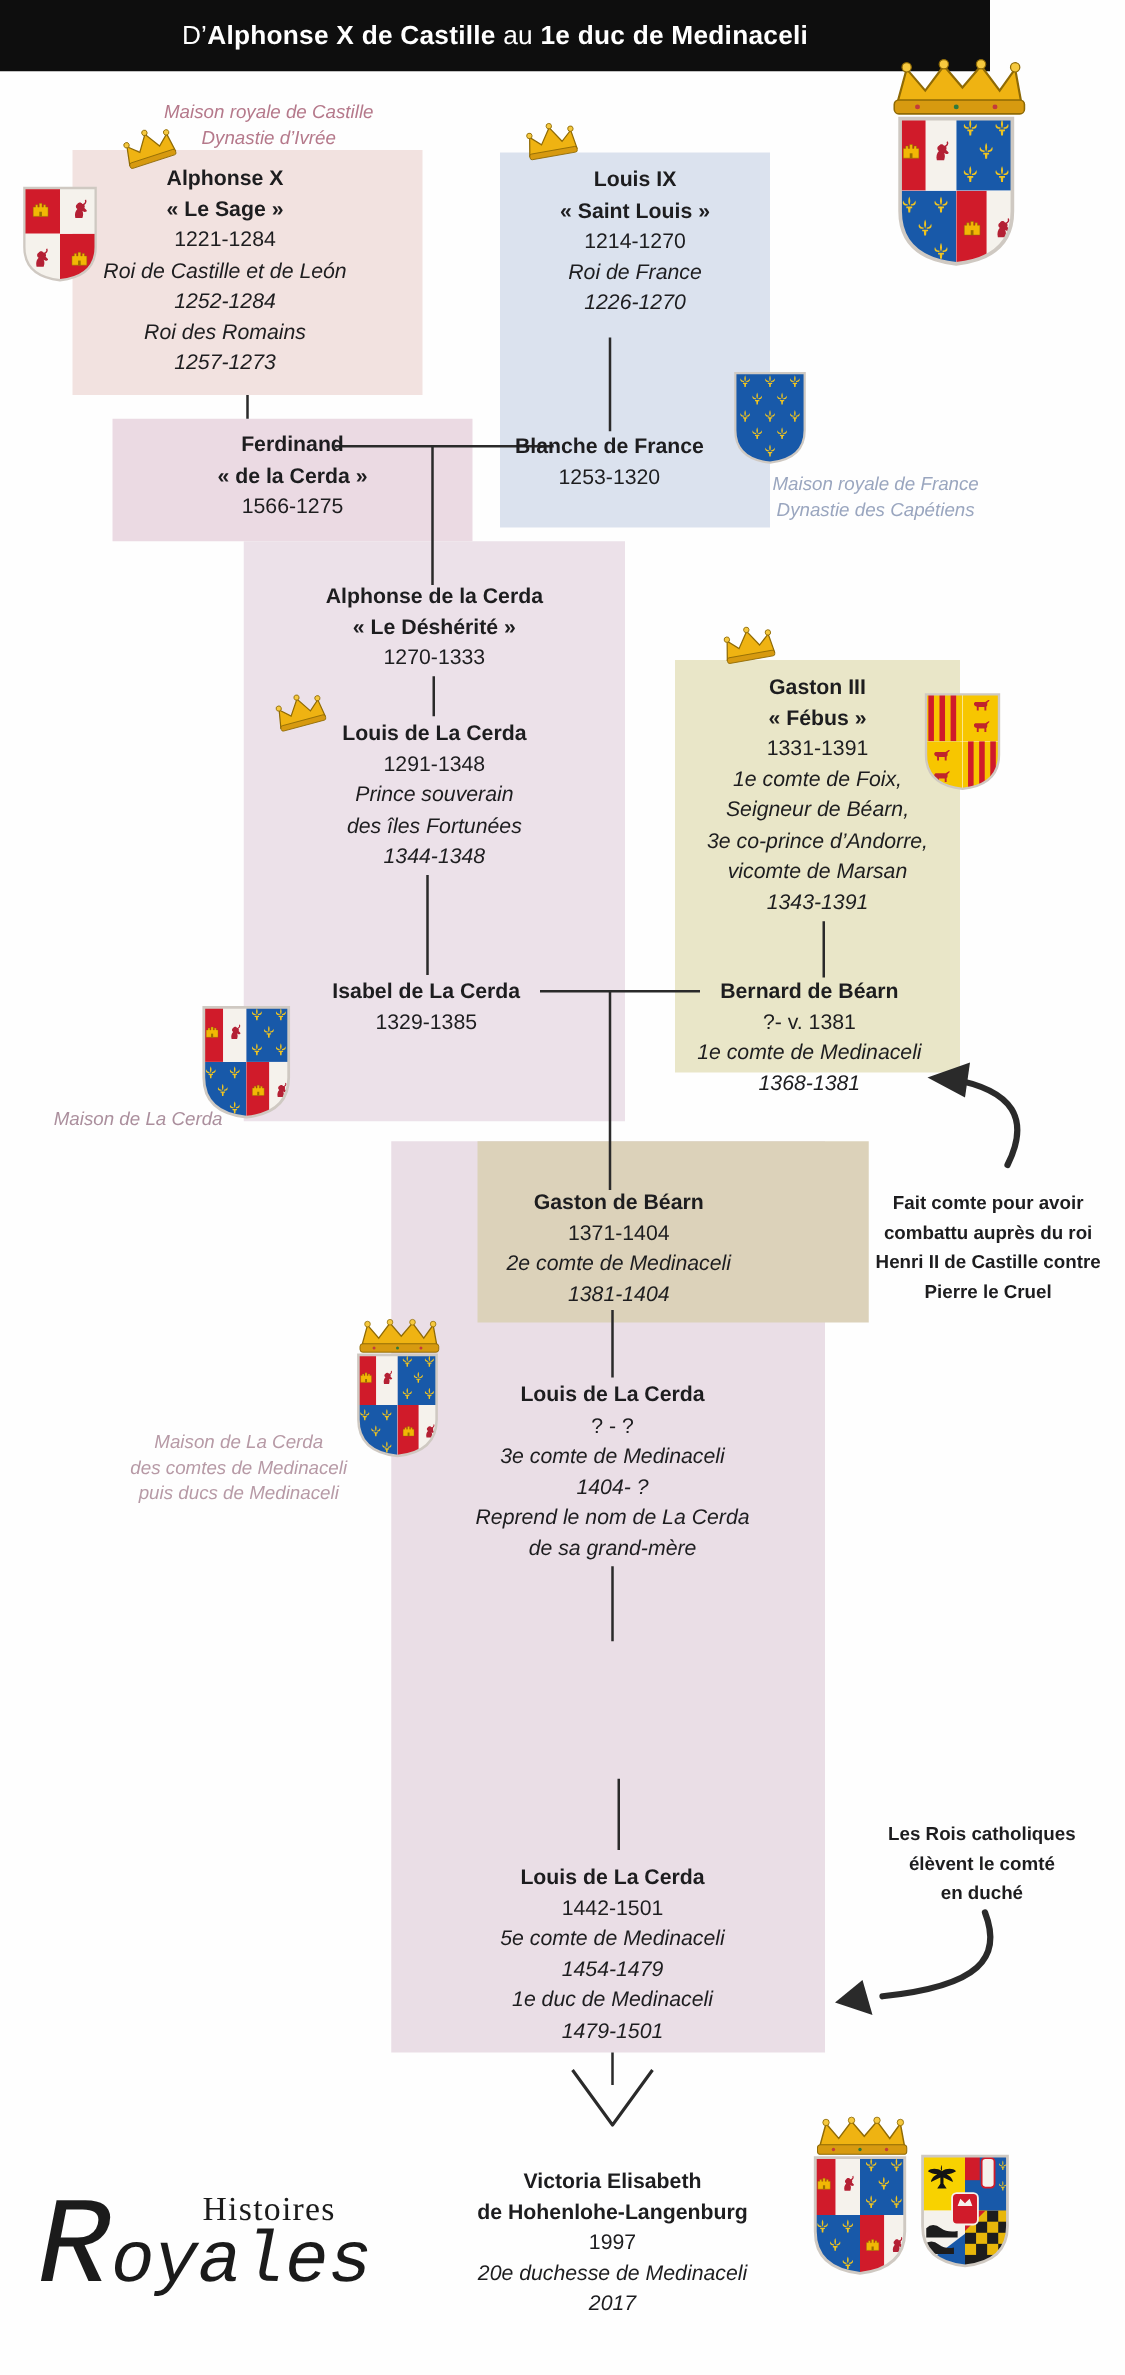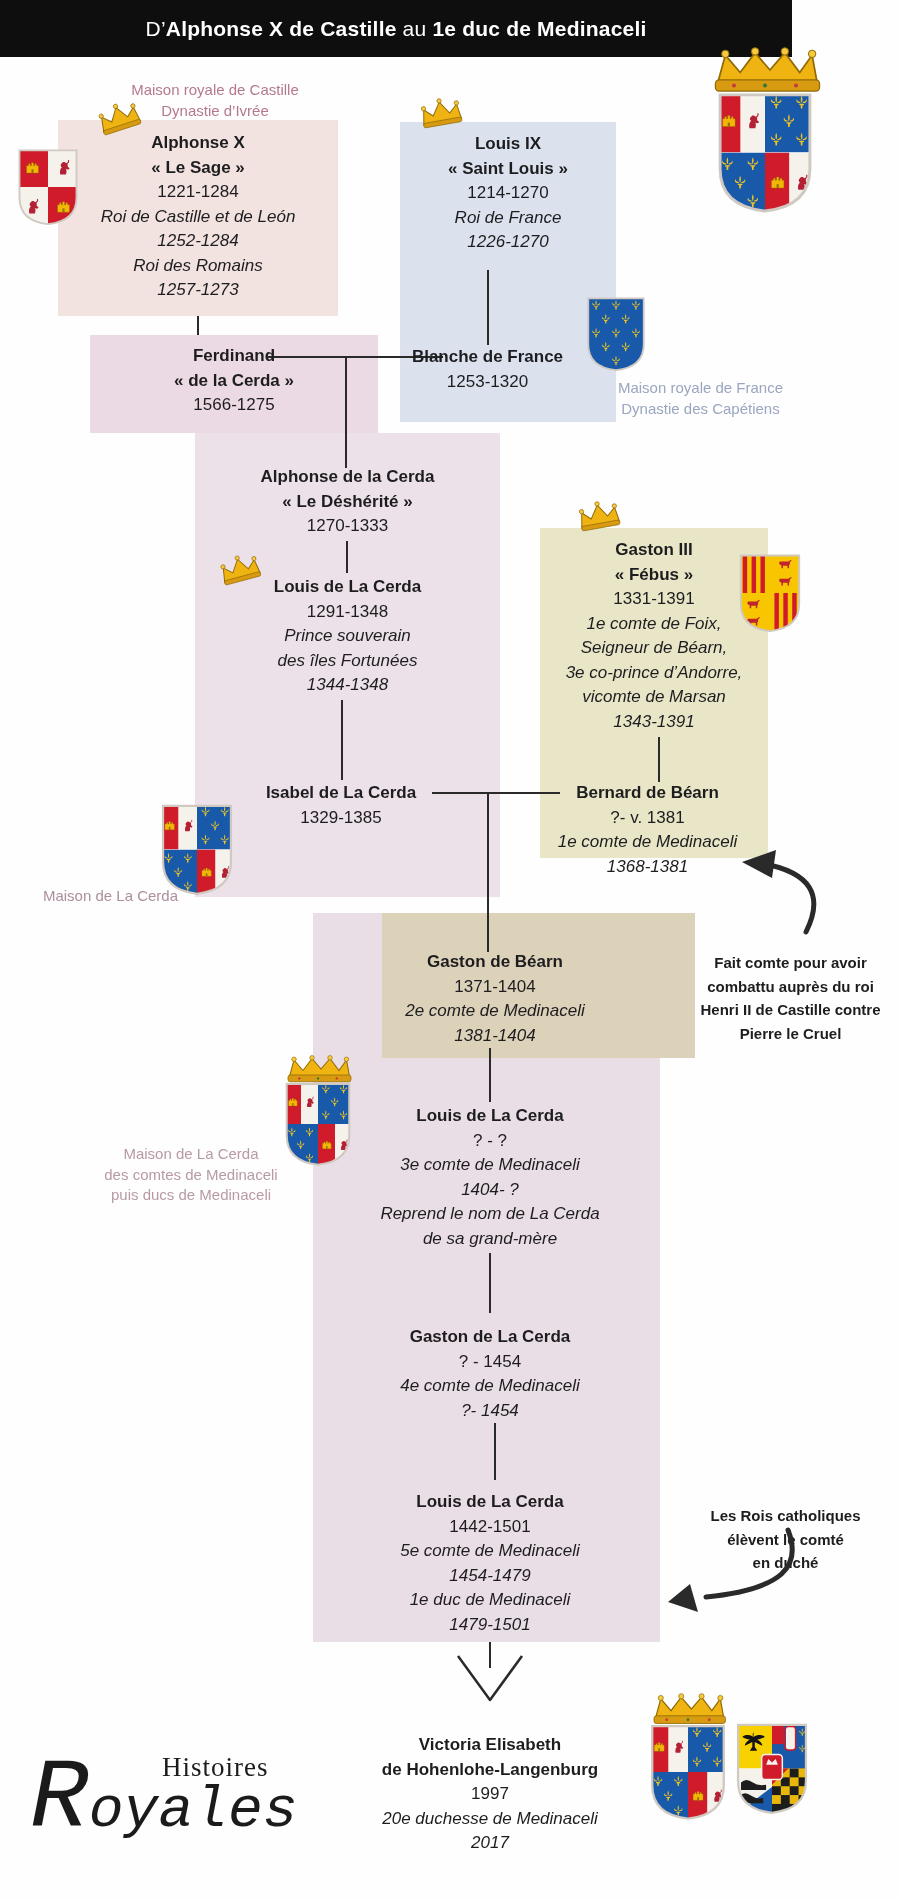--- a/index.html
+++ b/index.html
@@ -16,21 +16,21 @@
   #box-ferdinand{left:90px;top:335px;width:288px;height:98px;background:#ebdae3;}
   #box-cerda-upper{left:195px;top:433px;width:305px;height:464px;background:#ece1e9;}
   #box-foix{left:540px;top:528px;width:228px;height:330px;background:#e9e6c8;}
   #box-cerda-lower{left:313px;top:913px;width:347px;height:729px;background:#eadee6;}
   #box-bearn{left:382px;top:913px;width:313px;height:145px;background:#dcd2ba;}
   
   .person{position:absolute;text-align:center;font-size:17px;line-height:24.5px;color:#1d1d1f;}
   .person .ln-b{font-weight:700;}
   .person .ln-i{font-style:italic;}
   
-  .dlabel{position:absolute;text-align:center;font-size:15px;line-height:20.5px;}
+  .dlabel{position:absolute;text-align:center;font-size:15px;line-height:20.5px;font-style:italic;}
   .rose{color:#b5798b;} .bluegray{color:#9aa6bf;} .mauve{color:#ab8f9d;} .mauve2{color:#b79aa6;}
   
   .annotation{position:absolute;text-align:center;font-size:15px;line-height:23.5px;font-weight:700;color:#1d1d1f;}
   
   .vline,.hline{position:absolute;background:#2a2a2a;}
   .vline{width:2px;} .hline{height:2px;}
   
   .shieldbox{position:absolute;}
   .crownbox{position:absolute;}
   #arrow-layer{position:absolute;left:0;top:0;width:900px;height:1900px;pointer-events:none;}
@@ -157,21 +157,21 @@
     </div>
   <div class="dlabel mauve" style="left:28px;top:886px;width:165px">
       <div>Maison de La Cerda</div>
     </div>
   <div class="dlabel mauve2" style="left:60px;top:1144px;width:262px">
       <div>Maison de La Cerda</div>
       <div>des comtes de Medinaceli</div>
       <div>puis ducs de Medinaceli</div>
     </div>
 
-  <div class="person" style="left:58px;top:131px;width:280px">
+  <div class="person" style="left:40px;top:131px;width:280px">
       <div class="ln-b">Alphonse X</div>
       <div class="ln-b">« Le Sage »</div>
       <div class="ln-r">1221-1284</div>
       <div class="ln-i">Roi de Castille et de León</div>
       <div class="ln-i">1252-1284</div>
       <div class="ln-i">Roi des Romains</div>
       <div class="ln-i">1257-1273</div>
     </div>
   <div class="person" style="left:400px;top:132px;width:216px">
       <div class="ln-b">Louis IX</div>
@@ -228,26 +228,20 @@
       <div class="ln-i">1381-1404</div>
     </div>
   <div class="person" style="left:335px;top:1104px;width:310px">
       <div class="ln-b">Louis de La Cerda</div>
       <div class="ln-r">? - ?</div>
       <div class="ln-i">3e comte de Medinaceli</div>
       <div class="ln-i">1404- ?</div>
       <div class="ln-i">Reprend le nom de La Cerda</div>
       <div class="ln-i">de sa grand-mère</div>
     </div>
-  <div class="person" style="left:335px;top:1325px;width:310px">
-      <div class="ln-b">Gaston de La Cerda</div>
-      <div class="ln-r">? - 1454</div>
-      <div class="ln-i">4e comte de Medinaceli</div>
-      <div class="ln-i">?- 1454</div>
-    </div>
   <div class="person" style="left:335px;top:1490px;width:310px">
       <div class="ln-b">Louis de La Cerda</div>
       <div class="ln-r">1442-1501</div>
       <div class="ln-i">5e comte de Medinaceli</div>
       <div class="ln-i">1454-1479</div>
       <div class="ln-i">1e duc de Medinaceli</div>
       <div class="ln-i">1479-1501</div>
     </div>
   <div class="person" style="left:290px;top:1733px;width:400px">
       <div class="ln-b">Victoria Elisabeth</div>
@@ -256,21 +250,21 @@
       <div class="ln-i">20e duchesse de Medinaceli</div>
       <div class="ln-i">2017</div>
     </div>
 
   <div class="annotation" style="left:683px;top:951px;width:215px">
       <div>Fait comte pour avoir</div>
       <div>combattu auprès du roi</div>
       <div>Henri II de Castille contre</div>
       <div>Pierre le Cruel</div>
     </div>
-  <div class="annotation" style="left:688px;top:1504px;width:195px">
+  <div class="annotation" style="left:688px;top:1456px;width:195px">
       <div>Les Rois catholiques</div>
       <div>élèvent le comté</div>
       <div>en duché</div>
     </div>
 
   <svg class="crownbox" style="left:94px;top:101px;width:50px;height:32px;transform:rotate(-18deg)" viewBox="0 0 60 36">
       <use href="#sym-crown" width="60" height="36"></use>
     </svg>
   <svg class="crownbox" style="left:416px;top:96px;width:50px;height:32px;transform:rotate(-10deg)" viewBox="0 0 60 36">
       <use href="#sym-crown" width="60" height="36"></use>

